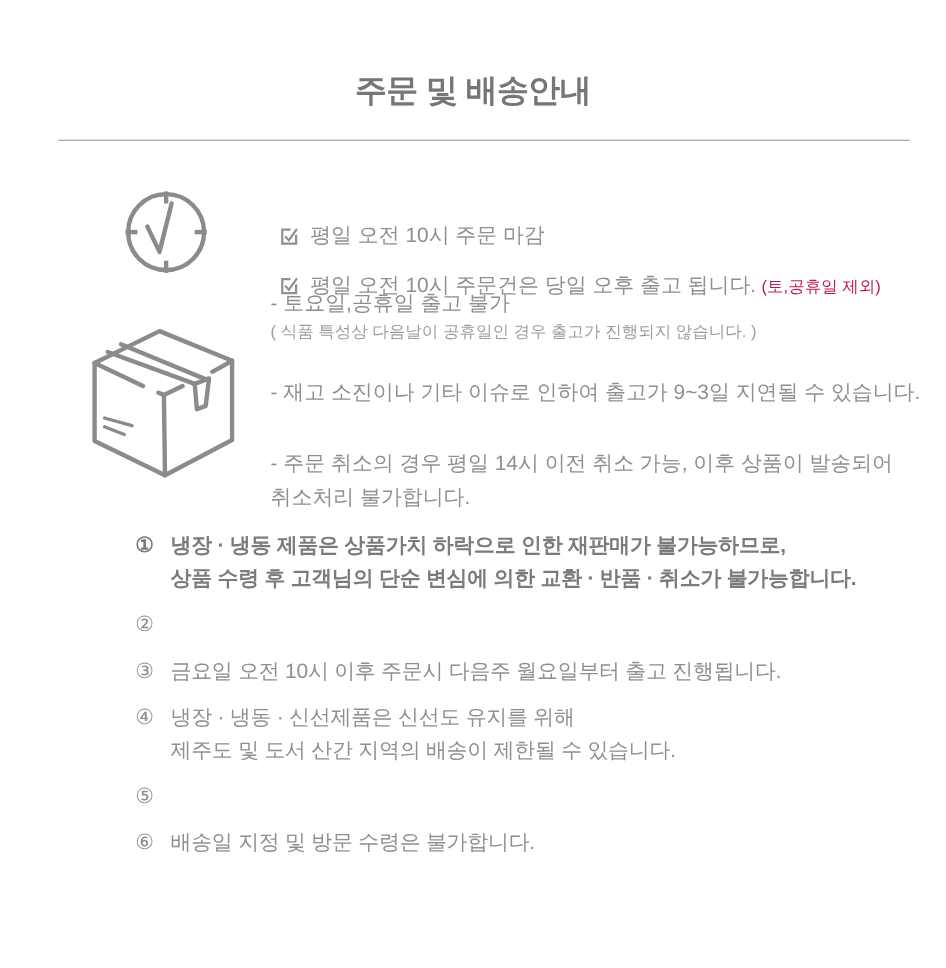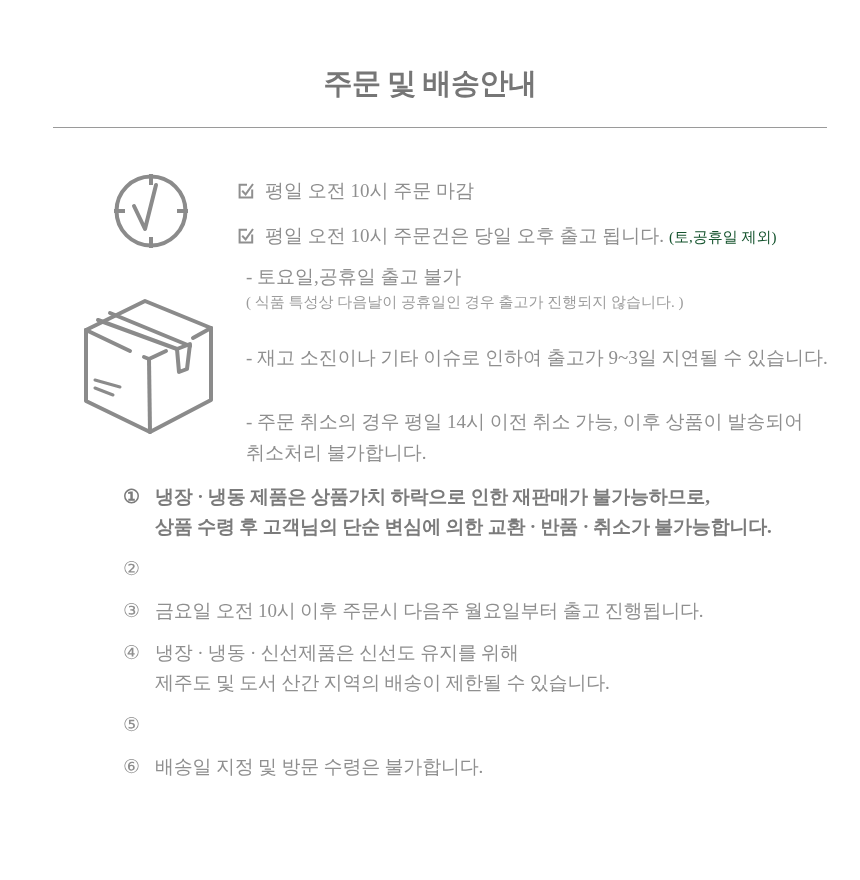--- a/index.html
+++ b/index.html
@@ -3,21 +3,21 @@
 <meta charset="utf-8">
 <style>
   * { box-sizing: border-box; }
   html, body { margin: 0; padding: 0; background: #ffffff; }
   .page {
     position: relative;
     width: 840px;
     height: 880px;
     margin: 0 auto;
     background: #ffffff;
-    font-family: Liberation Serif, serif;
+    font-family: Liberation Sans, sans-serif;
     overflow: hidden;
   }
   .page-title {
     position: absolute;
     top: 66px; left: 0;
     width: 100%;
     margin: 0;
     text-align: center;
     font-size: 29px;
     line-height: 34px;
@@ -32,35 +32,36 @@
     border: none;
     border-top: 1px solid #9a9a9a;
     margin: 0;
   }
   .icon-abs { position: absolute; }
   .clock-icon { left: 101px; top: 171px; }
   .box-icon  { left: 72px;  top: 297px; }
 
   .check-line {
     position: absolute;
-    left: 226px;
+    left: 243px;
     display: flex;
     align-items: flex-start;
     gap: 9px;
     font-size: 19px;
     line-height: 24px;
     color: #8f8f8f;
     white-space: nowrap;
+    margin-top: 24px;
   }
   .check-line svg { flex: none; margin-top: 2px; }
   .check-1 { top: 179px; }
   .check-2 { top: 224px; }
   .suffix {
     font-size: 15px;
-    color: #14532d;
+    color: #be185d;
     margin-left: 5px;
   }
   .dash-line {
     position: absolute;
     left: 236px;
     font-size: 19px;
     line-height: 31px;
     color: #8f8f8f;
     white-space: pre-line;
   }

